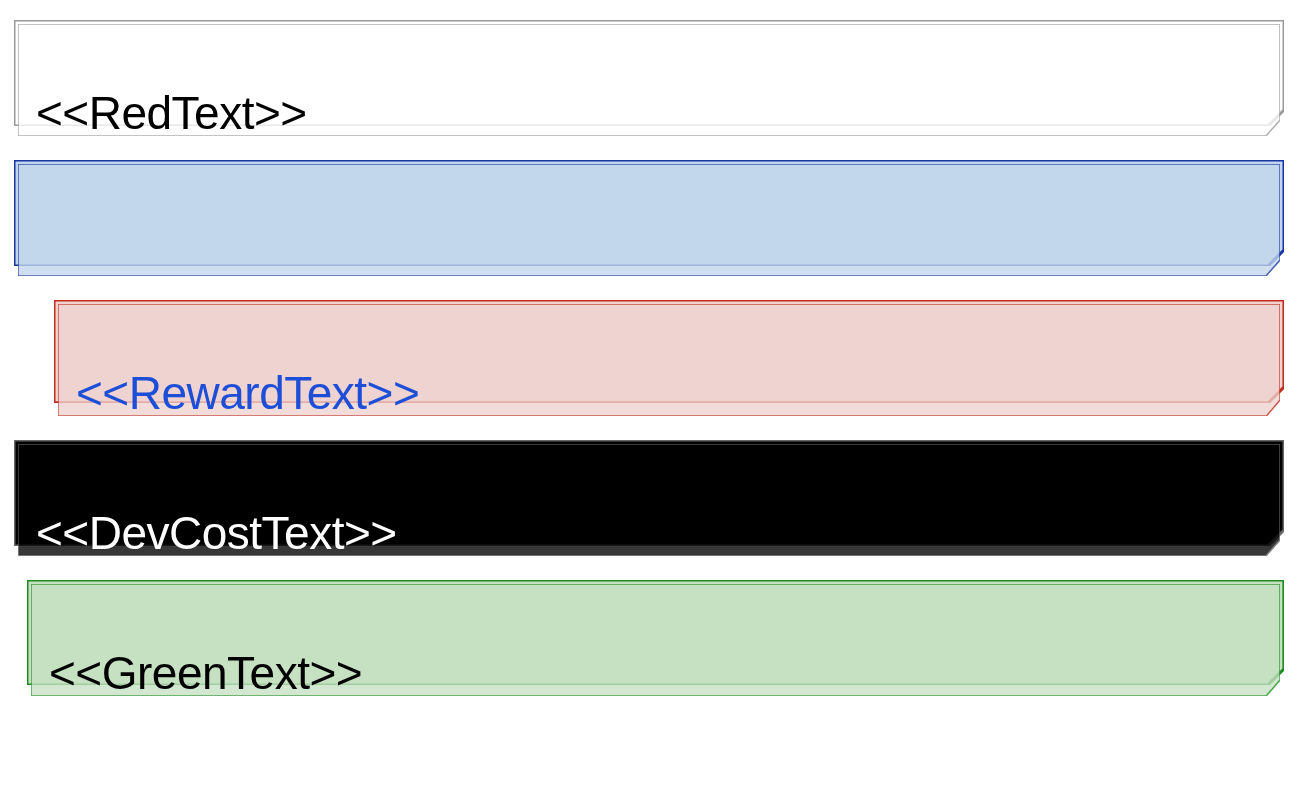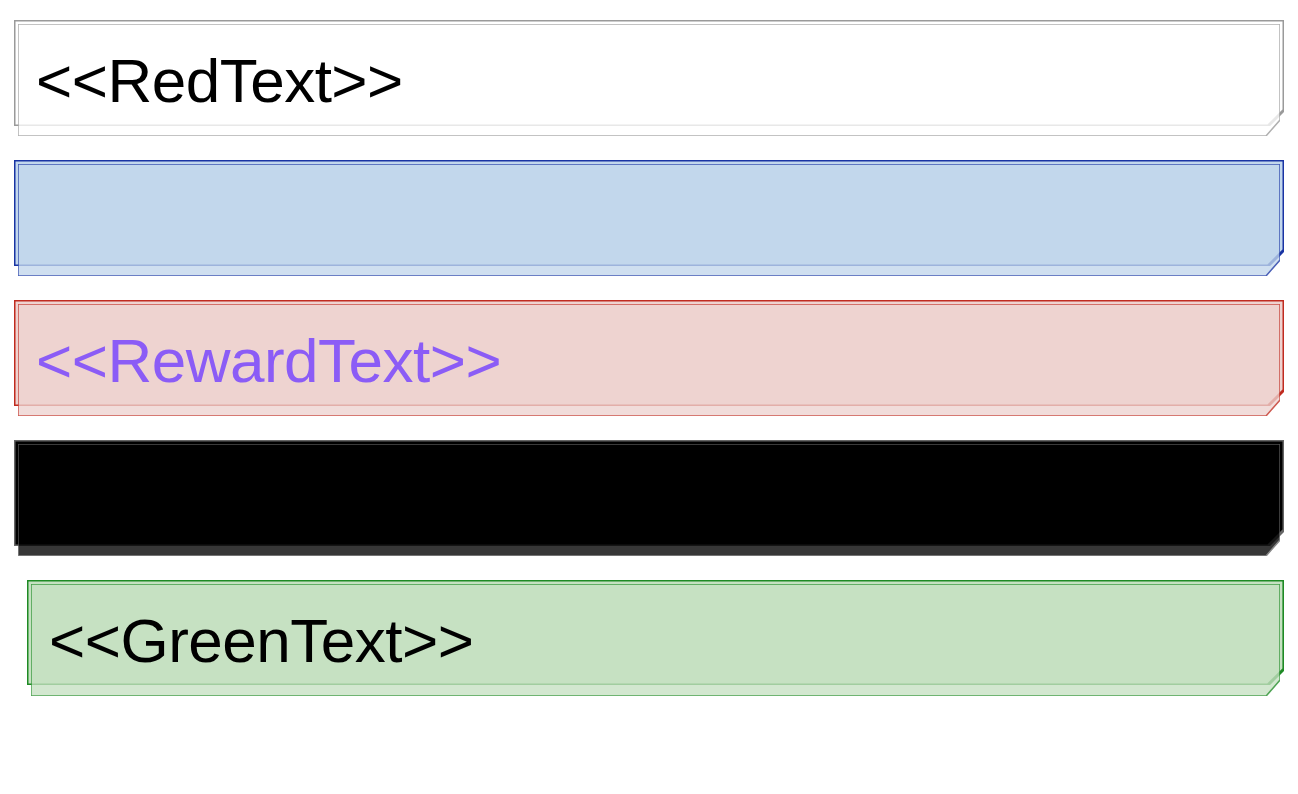--- a/index.html
+++ b/index.html
@@ -20,22 +20,22 @@
     display: flex;
     flex-direction: column;
     gap: 20px;
   }
   .banner {
     position: relative;
     height: 120px;
     padding-left: 22px;
     padding-right: 22px;
     display: flex;
-    align-items: center;
-    font-size: 62px;
+    align-items: flex-end;
+    font-size: 46px;
     letter-spacing: -0.5px;
     overflow: visible;
   }
   .banner .label {
     position: relative;
     z-index: 3;
   }
   .banner .outer {
     position: absolute;
     inset: 0;
@@ -60,21 +60,21 @@
   .row-red  .inner polygon { fill:#ffffff; stroke:#9a9a9a; stroke-width:1.5; }
 
   .row-gold { color:#000000; }
   .row-gold .outer polygon { fill:#e0dcb9; stroke:#7d7226; stroke-width:3; }
   .row-gold .inner polygon { fill:#e0dcb9; stroke:#7d7226; stroke-width:1.5; }
 
   .row-goal { color:#000000; }
   .row-goal .outer polygon { fill:#c2d7ec; stroke:#1934a3; stroke-width:3; }
   .row-goal .inner polygon { fill:#c2d7ec; stroke:#1934a3; stroke-width:1.5; }
 
-  .row-reward { color:#8b5cf6; }
+  .row-reward { color:#1d4ed8;margin-left:40px; }
   .row-reward .outer polygon { fill:#eed3d0; stroke:#c02b1f; stroke-width:3; }
   .row-reward .inner polygon { fill:#eed3d0; stroke:#c02b1f; stroke-width:1.5; }
 
   .row-dev { color:#ffffff; }
   .row-dev .outer polygon { fill:#000000; stroke:#666666; stroke-width:3; }
   .row-dev .inner polygon { fill:#000000; stroke:#666666; stroke-width:1.5; }
 
   .row-green { color:#000000;margin-left:13px; }
   .row-green .outer polygon { fill:#c6e1c2; stroke:#1e8a24; stroke-width:3; }
   .row-green .inner polygon { fill:#c6e1c2; stroke:#1e8a24; stroke-width:1.5; }
@@ -114,20 +114,21 @@
     <span class="label">&lt;&lt;RewardText&gt;&gt;</span>
   </div>
 
   <div class="banner row-dev">
     <svg class="outer" viewBox="0 0 1270 106" preserveAspectRatio="none">
       <polygon points="0,0 1270,0 1270,90 1254,106 0,106"></polygon>
     </svg>
     <svg class="inner" viewBox="0 0 1262 98" preserveAspectRatio="none">
       <polygon points="0,0 1262,0 1262,84 1248,98 0,98"></polygon>
     </svg>
+    <span class="label">&lt;&lt;DevCostText&gt;&gt;</span>
   </div>
 
   <div class="banner row-green">
     <svg class="outer" viewBox="0 0 1270 106" preserveAspectRatio="none">
       <polygon points="0,0 1270,0 1270,90 1254,106 0,106"></polygon>
     </svg>
     <svg class="inner" viewBox="0 0 1262 98" preserveAspectRatio="none">
       <polygon points="0,0 1262,0 1262,84 1248,98 0,98"></polygon>
     </svg>
     <span class="label">&lt;&lt;GreenText&gt;&gt;</span>

